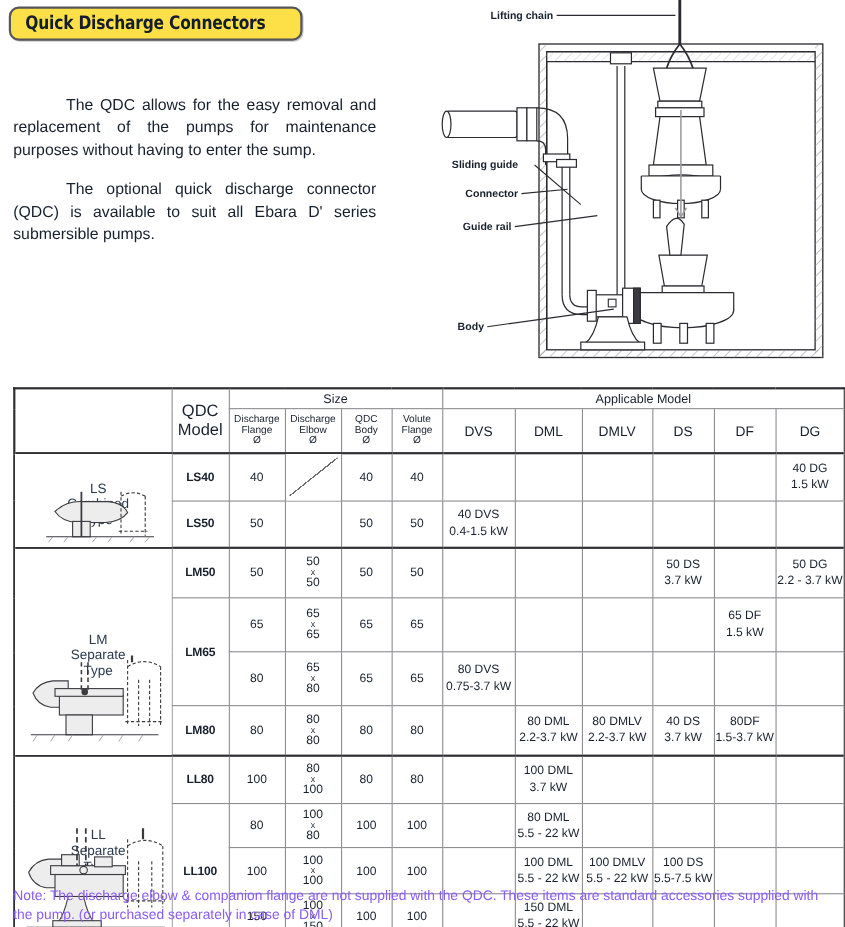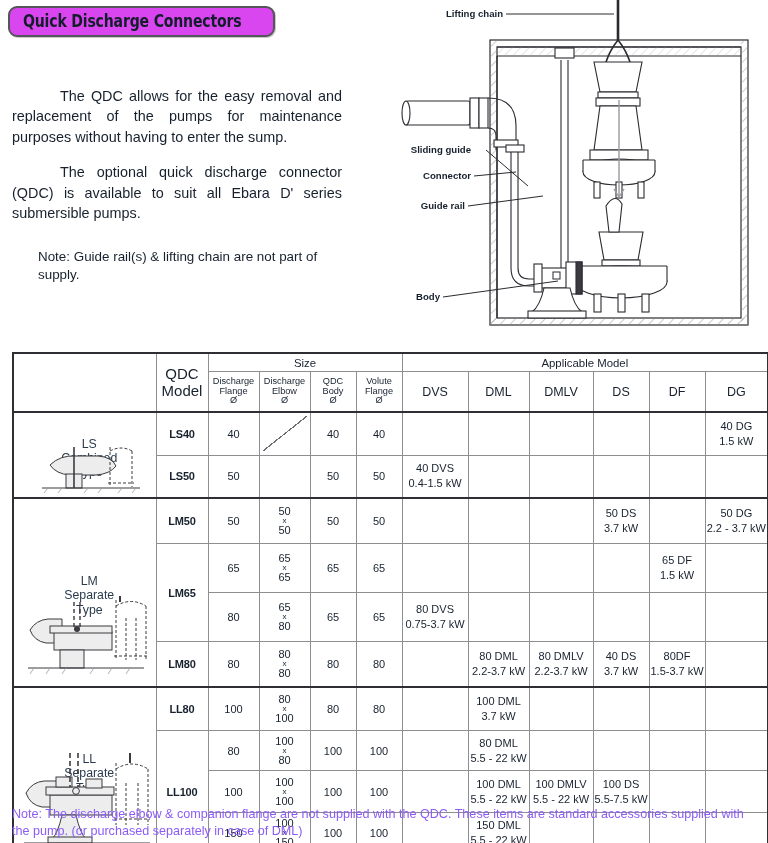--- a/index.html
+++ b/index.html
@@ -8,21 +8,21 @@
     font-family:"Liberation Sans","DejaVu Sans",sans-serif;
     color:#1b2a3a;
     position:relative;
     overflow:hidden;
   }
 
   
   #title-pill{
     position:absolute;left:8px;top:6px;
     border:2px solid #55555a;border-radius:9px;
-    background:#d946ef;
+    background:#fde047;
     padding:3px 13px 4px 13px;
     box-shadow:1px 1px 0 #c9c9c9;
   }
   #title-pill .t{
     font-family:"DejaVu Sans Condensed","Liberation Sans Narrow","Liberation Sans",sans-serif;
     font-weight:bold;font-size:17px;letter-spacing:-.2px;
     color:#141d2b;white-space:nowrap;
     transform:scaleX(.92);transform-origin:left center;display:inline-block;
   }
 
@@ -102,21 +102,20 @@
 <body>
 
 <div id="title-pill">
   <span class="t">Quick Discharge Connectors</span>
 </div>
 
 <div id="intro">
   <p>The QDC allows for the easy removal and replacement of the pumps for maintenance purposes without having to enter the sump.</p>
   <p>The optional quick discharge connector (QDC) is available to suit all Ebara D' series submersible pumps.</p>
   <div class="gap"></div>
-  <p class="note">Note: Guide rail(s) &amp; lifting chain are not part of supply.</p>
 </div>
 
 <div id="diagram">
 <svg width="370" height="340" viewBox="0 0 370 340" xmlns="http://www.w3.org/2000/svg">
   <defs>
     <pattern id="hatch" width="7" height="7" patternUnits="userSpaceOnUse" patternTransform="rotate(45)">
       <line x1="0" y1="0" x2="0" y2="7" stroke="#8d8d92" stroke-width="1"></line>
     </pattern>
     <pattern id="hatch2" width="6" height="6" patternUnits="userSpaceOnUse" patternTransform="rotate(45)">
       <line x1="0" y1="0" x2="0" y2="6" stroke="#9a9aa0" stroke-width="0.9"></line>

